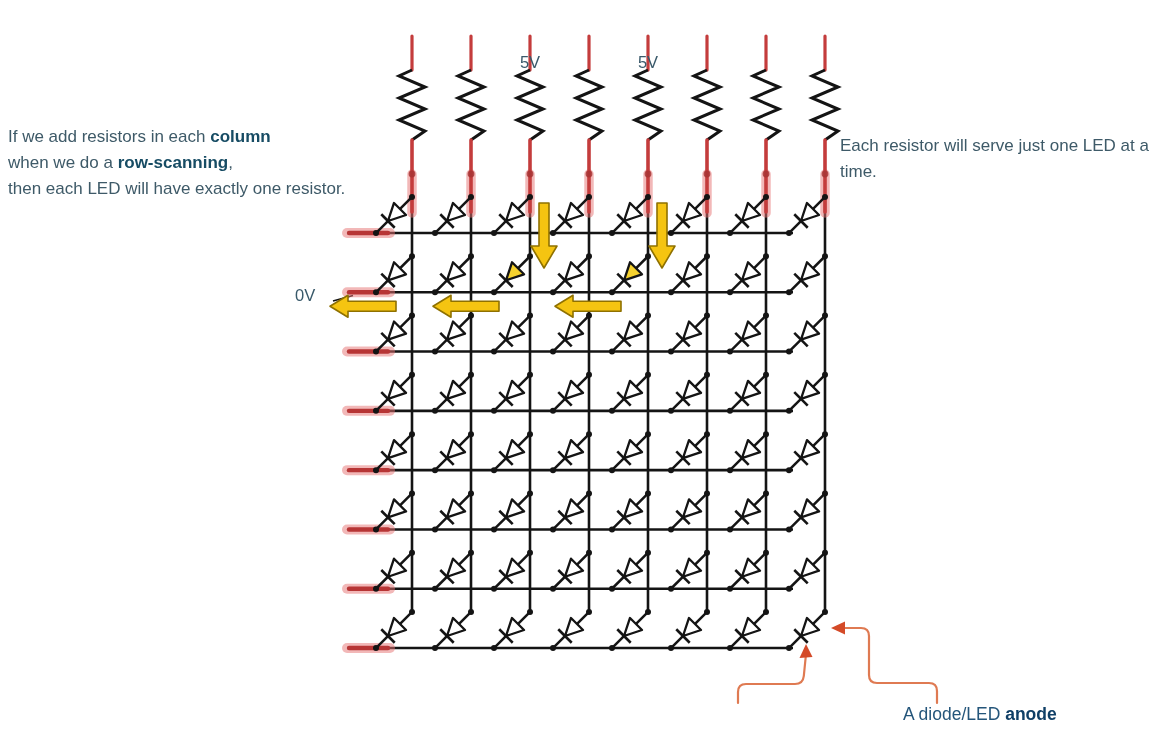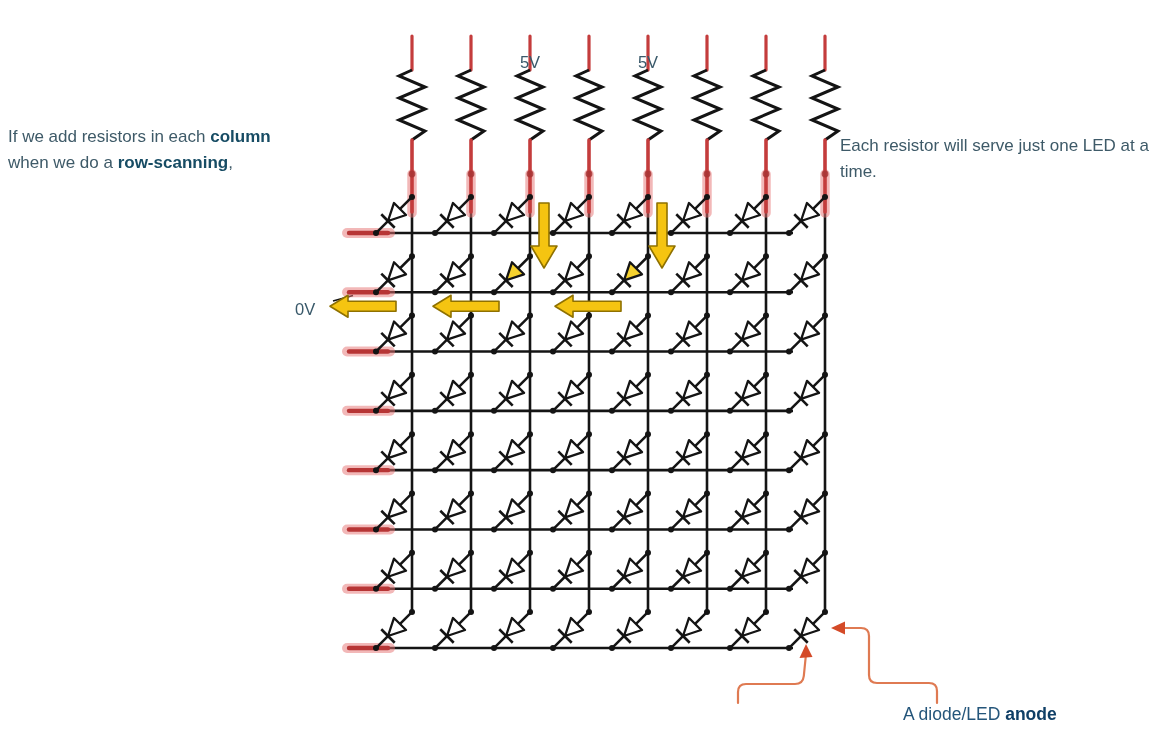--- a/index.html
+++ b/index.html
@@ -5,21 +5,21 @@
   html,body{margin:0;padding:0;background:#fff;font-family:"Liberation Sans",sans-serif;}
   .canvas{position:relative;width:1170px;height:730px;background:#ffffff;overflow:hidden;}
   #circuit{position:absolute;left:0;top:0;}
   .note{position:absolute;font-size:17px;line-height:26px;color:var(--text,#3e5a68);}
   .note b{color:var(--text-bold,#174c64);font-weight:700;}
   .left-note{left:8px;top:95px;margin-top:29px;}
   .right-note{left:840px;top:133px;width:332px;}
   .right-note .rline{display:block;}
   .vlabel{position:absolute;font-size:16.5px;color:var(--label,#39596a);}
   .supply{top:6px;transform:translateX(-50%);margin-top:47px;}
-  .ground{left:295px;top:300px;}
+  .ground{left:295px;top:286px;}
   .bottom-label{position:absolute;top:704px;font-size:17.5px;color:var(--deep,#24557a);}
   .bottom-label b{color:var(--deep-bold,#0f3f66);font-weight:700;}
 </style>
 </head>
 <body>
 
 <div class="canvas">
 
   <svg id="circuit" width="1170" height="730" viewBox="0 0 1170 730">
       <line x1="412" y1="197" x2="412" y2="612" stroke="#141414" stroke-width="2.6"></line>
@@ -550,20 +550,21 @@
       <polygon points="555,306.2857142857143 573,295.2857142857143 573,301.2857142857143 621,301.2857142857143 621,311.2857142857143 573,311.2857142857143 573,317.2857142857143" fill="#f5c411" stroke="#8f7100" stroke-width="1.6" stroke-linejoin="round"></polygon>
       <path d="M738,703 L738,692 Q738,684 746,684 L795,684 Q803,684 803.8,676 L805.8,656" fill="none" stroke="#df7a52" stroke-width="2.2" stroke-linecap="round"></path>
       <polygon points="806,644 799.5,658 812.5,657" fill="#d44a28"></polygon>
       <path d="M937,703 L937,691 Q937,683 929,683 L877,683 Q869,683 869,675 L869,636 Q869,628 861,628 L843,628" fill="none" stroke="#df7a52" stroke-width="2.2" stroke-linecap="round"></path>
       <polygon points="831,628 845,621.5 845,634.5" fill="#d44a28"></polygon>
     </svg>
 
   <div class="note left-note">
     <div><span>If we add resistors in each </span><b>column</b></div>
     <div><span>when we do a </span><b>row-scanning</b><span>,</span></div>
+    <div><span>then each LED will have exactly one resistor.</span></div>
   </div>
 
   <div class="note right-note">
     <span class="rline">Each resistor will serve just one LED at a</span>
     <span class="rline">time.</span>
   </div>
 
   <div class="vlabel supply" id="supply1" style="left: 530px;">5V</div>
   <div class="vlabel supply" id="supply2" style="left: 648px;">5V</div>
   <div class="vlabel ground">0V</div>

